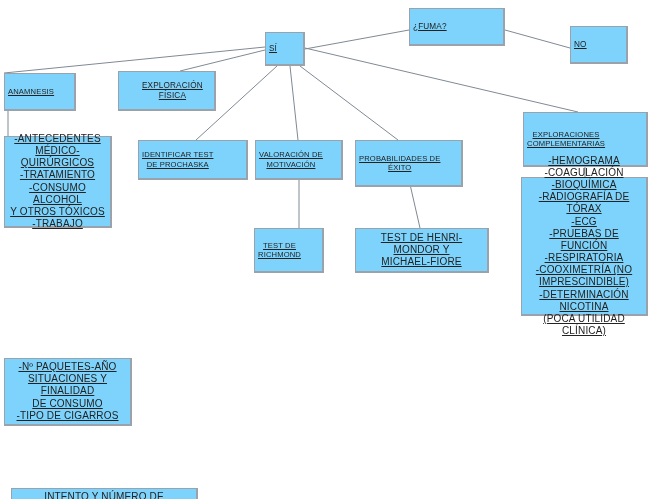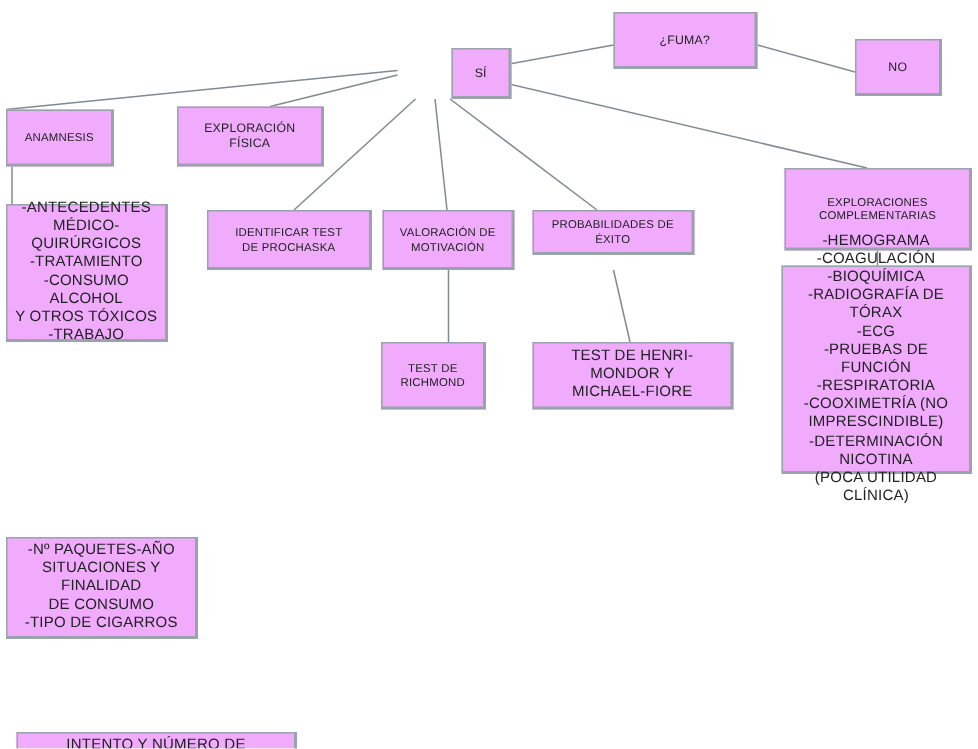--- a/index.html
+++ b/index.html
@@ -21,31 +21,32 @@
     position: absolute;
     left: 0;
     top: 0;
     width: 652px;
     height: 499px;
     pointer-events: none;
   }
   .node {
     position: absolute;
     box-sizing: border-box;
-    background: #f0abfc;
+    background: #7dd3fc;
     border: 1px solid #9aa3ab;
     border-right: 2px solid #9aa3ab;
     border-bottom: 2px solid #9aa3ab;
     display: flex;
     align-items: center;
-    justify-content: center;
+    justify-content: flex-start;
     text-align: center;
     color: #222222;
     letter-spacing: 0.15px;
     z-index: 2;
+    text-decoration: underline;
   }
   .node .lbl {
     display: block;
     white-space: pre-line;
     line-height: 1.22;
     padding: 0 3px;
   }
   .sz7  { font-size: 10px; }
   .sz75 { font-size: 7.6px; }
   .sz8  { font-size: 8.2px; }
@@ -67,27 +68,27 @@
       <line x1="299" y1="180" x2="299" y2="228" stroke="#808a93" stroke-width="1"></line>
       <line x1="409" y1="180" x2="420" y2="228" stroke="#808a93" stroke-width="1"></line>
       <line x1="585" y1="167" x2="585" y2="177" stroke="#808a93" stroke-width="1"></line>
     </svg>
 <div class="node sz8" style="left: 409px; top: 8px; width: 96px; height: 38px;">
       <span class="lbl">¿FUMA?</span>
     </div>
     <div class="node sz8" style="left: 570px; top: 26px; width: 58px; height: 38px;">
       <span class="lbl">NO</span>
     </div>
-    <div class="node sz8" style="left: 265px; top: 32px; width: 40px; height: 34px; margin-left: 36px;">
+    <div class="node sz8" style="left: 265px; top: 32px; width: 40px; height: 34px;">
       <span class="lbl">SÍ</span>
     </div>
     <div class="node sz75" style="left: 4px; top: 73px; width: 72px; height: 38px;">
       <span class="lbl">ANAMNESIS</span>
     </div>
-    <div class="node sz8" style="left: 118px; top: 71px; width: 98px; height: 40px;">
+    <div class="node sz8" style="left: 118px; top: 71px; width: 98px; height: 40px; padding-left: 20px;">
       <span class="lbl">EXPLORACIÓN
 FÍSICA</span>
     </div>
     <div class="node sz7" style="left: 4px; top: 136px; width: 108px; height: 92px;">
       <span class="lbl">-ANTECEDENTES
 MÉDICO-QUIRÚRGICOS
 -TRATAMIENTO
 -CONSUMO ALCOHOL
 Y OTROS TÓXICOS
 -TRABAJO</span>
@@ -103,21 +104,21 @@
 RECAÍDAS</span>
     </div>
     <div class="node sz75" style="left: 138px; top: 140px; width: 110px; height: 40px;">
       <span class="lbl">IDENTIFICAR TEST
 DE PROCHASKA</span>
     </div>
     <div class="node sz75" style="left: 255px; top: 140px; width: 88px; height: 40px;">
       <span class="lbl">VALORACIÓN DE
 MOTIVACIÓN</span>
     </div>
-    <div class="node sz75" style="left: 355px; top: 140px; width: 108px; height: 30px;">
+    <div class="node sz75" style="left: 355px; top: 140px; width: 108px; height: 47px;">
       <span class="lbl">PROBABILIDADES DE
 ÉXITO</span>
     </div>
     <div class="node sz75" style="left: 254px; top: 228px; width: 70px; height: 45px;">
       <span class="lbl">TEST DE
 RICHMOND</span>
     </div>
     <div class="node sz7" style="left: 355px; top: 228px; width: 134px; height: 45px;">
       <span class="lbl">TEST DE HENRI-MONDOR Y
 MICHAEL-FIORE</span>

